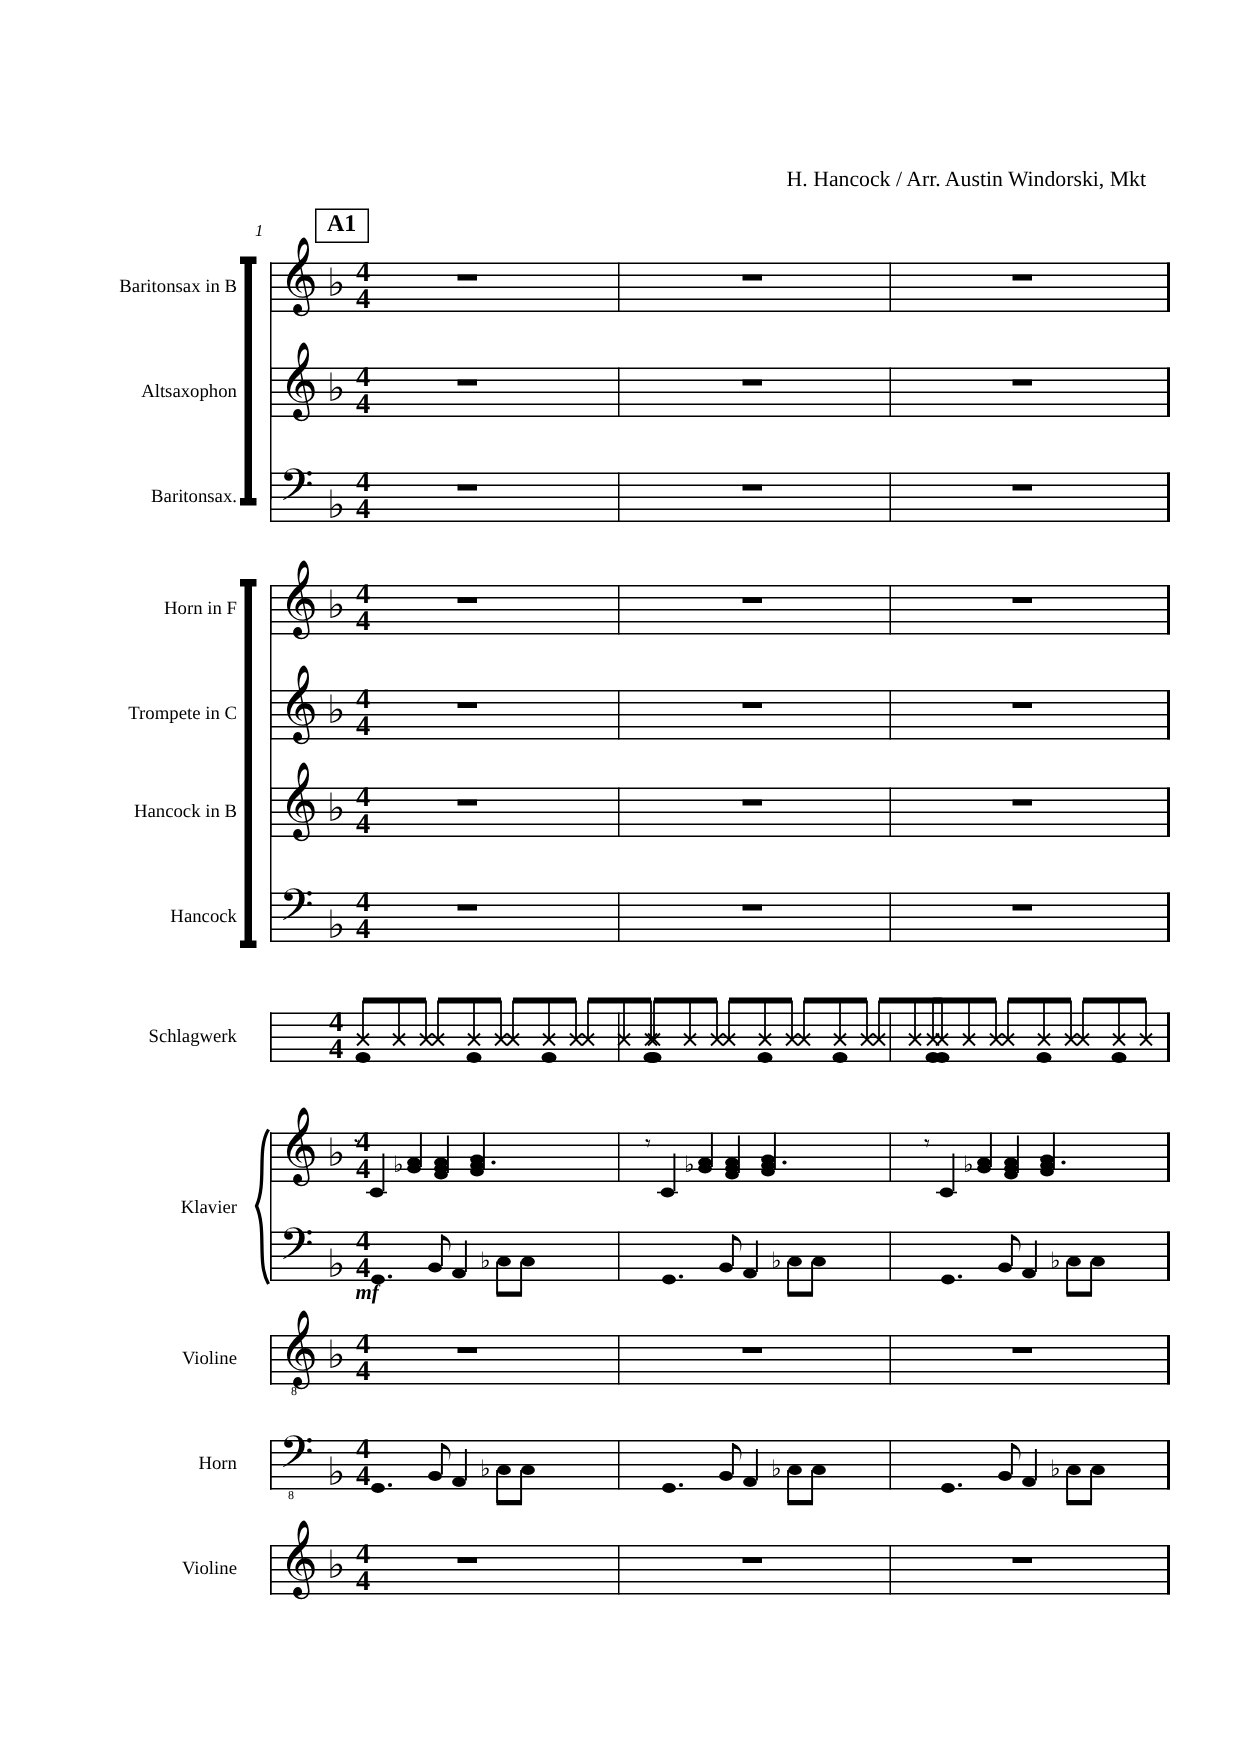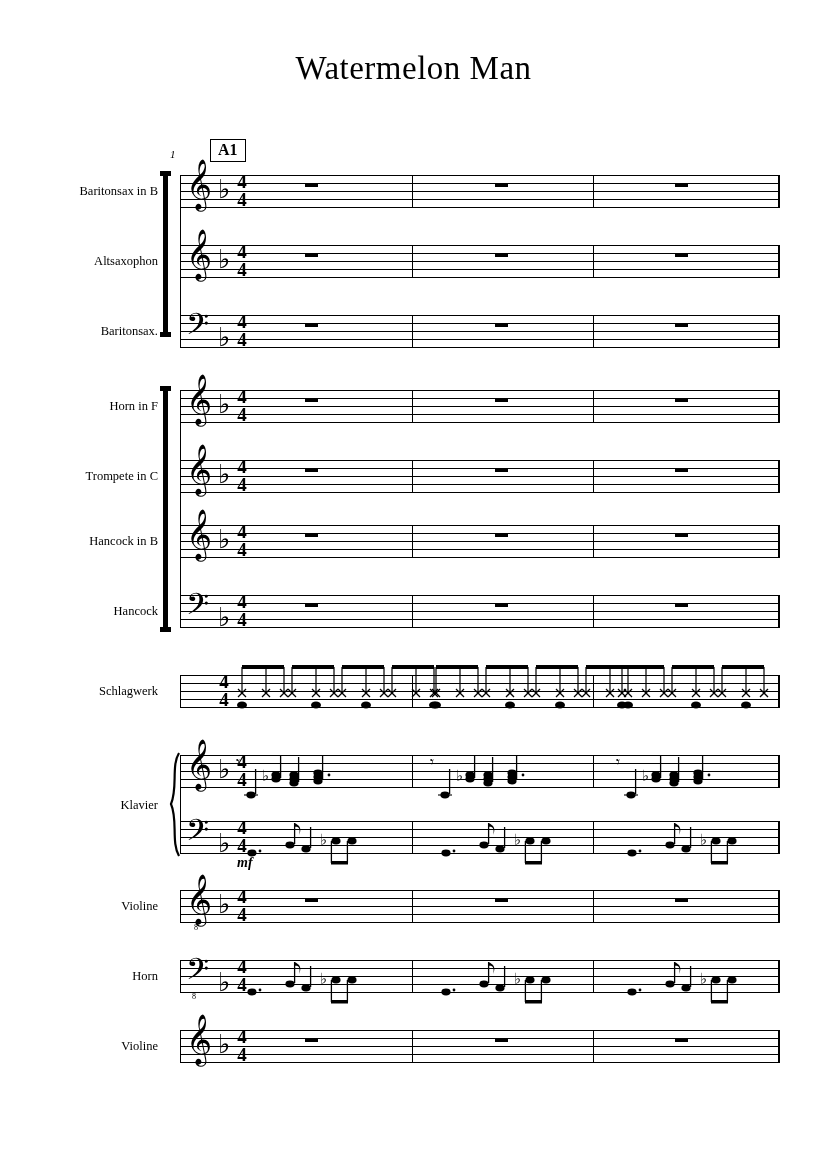--- a/index.html
+++ b/index.html
@@ -192,21 +192,21 @@
   svg .beam { fill: #000; }
   svg .xh { stroke: #000; stroke-width: 1.3; }
   svg .ledger { stroke: #000; stroke-width: 1.1; }
   .acc { font-family: "DejaVu Sans", sans-serif; font-size: 15px; }
 </style>
 </head>
 <body>
 
 <div class="page">
 
-  <div class="title">Watermelon Man</div>
+  <div class="composer">H. Hancock / Arr. Austin Windorski, Mkt</div>
   <div class="measure-number">1</div>
   <div class="rehearsal-mark">A1</div>
 
   <div class="bracket" style="top:175px;height:158px;"></div>
   <div class="sysline" style="top:175px;height:158px;"></div>
 
   <div class="bracket" style="top:390px;height:238px;"></div>
   <div class="sysline" style="top:390px;height:238px;"></div>
 
   <div class="sysline" style="top:675px;height:33px;"></div>

